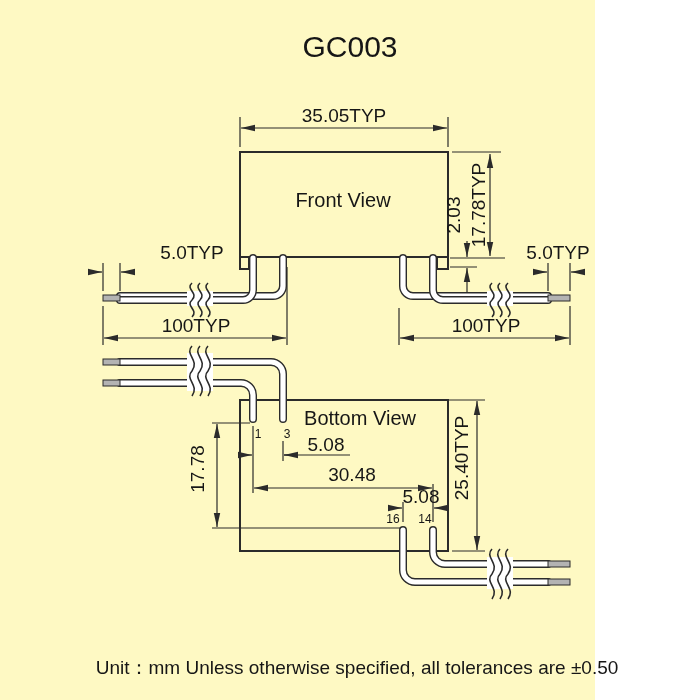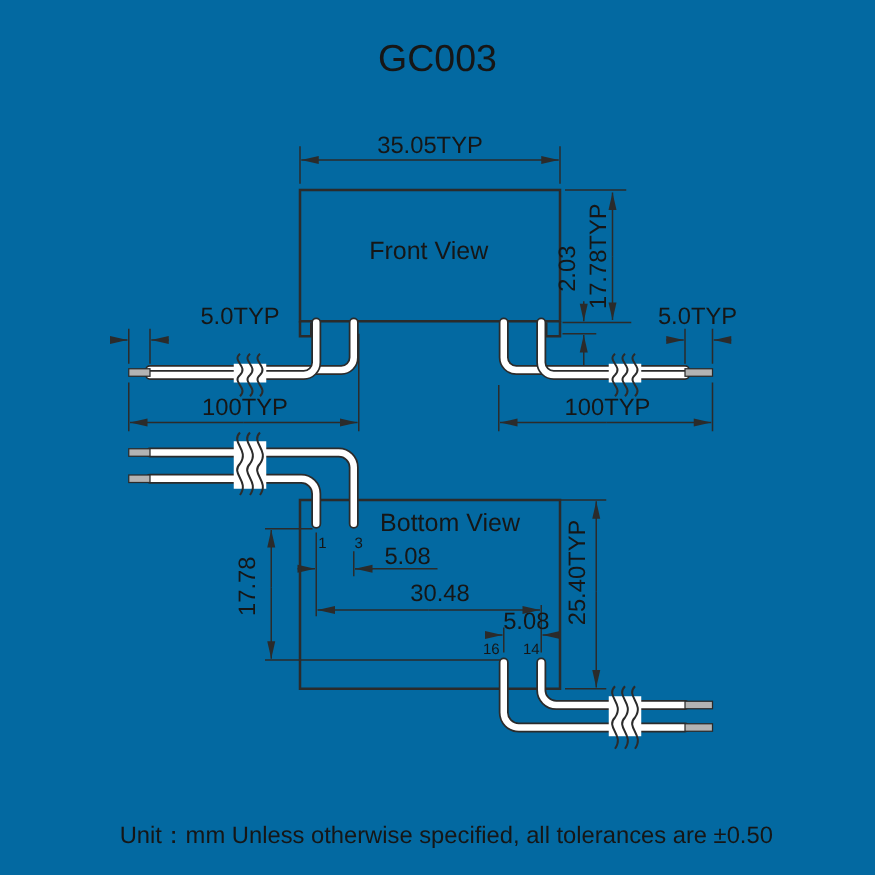--- a/index.html
+++ b/index.html
@@ -1,16 +1,16 @@
 <!DOCTYPE html>
 <html><head>
 <meta charset="utf-8">
 <style>
   html,body{margin:0;padding:0;background:#ffffff;}
-  .stage{width:700px;height:700px;position:relative;background:#0369a1;}
+  .stage{width:595px;height:700px;position:relative;background:#fef9c3;}
   svg{display:block;}
   text{font-family:"Liberation Sans","DejaVu Sans",sans-serif;fill:#161616;}
   .t30{font-size:30px;}
   .t20{font-size:20px;}
   .t19{font-size:19px;}
   .t12{font-size:12px;}
   .mid{text-anchor:middle;}
   .ln{stroke:#2b2b2b;stroke-width:2;fill:none;}
   .thin{stroke:#2b2b2b;stroke-width:1.2;fill:none;}
   .wD{stroke:#2b2b2b;stroke-width:8;fill:none;stroke-linecap:round;}

